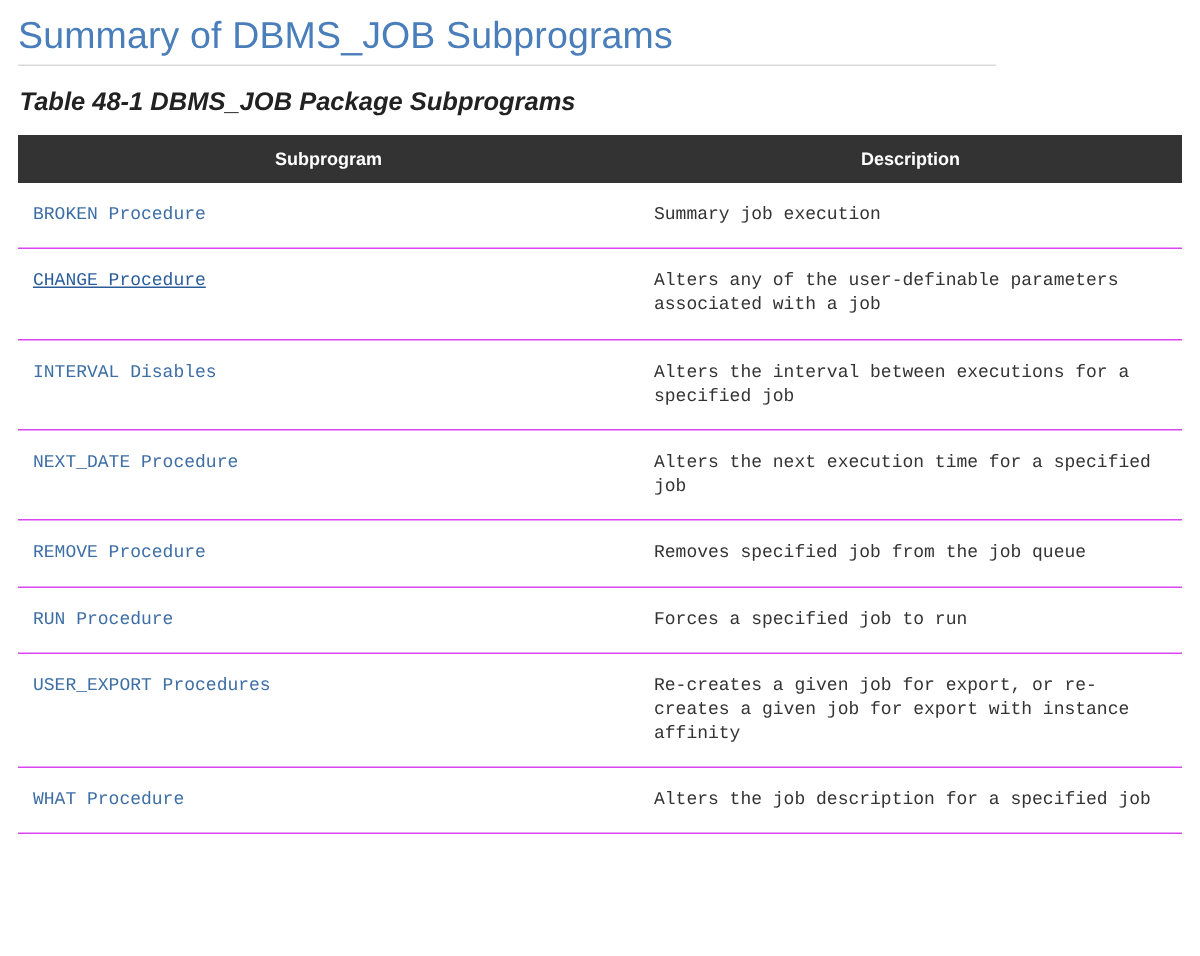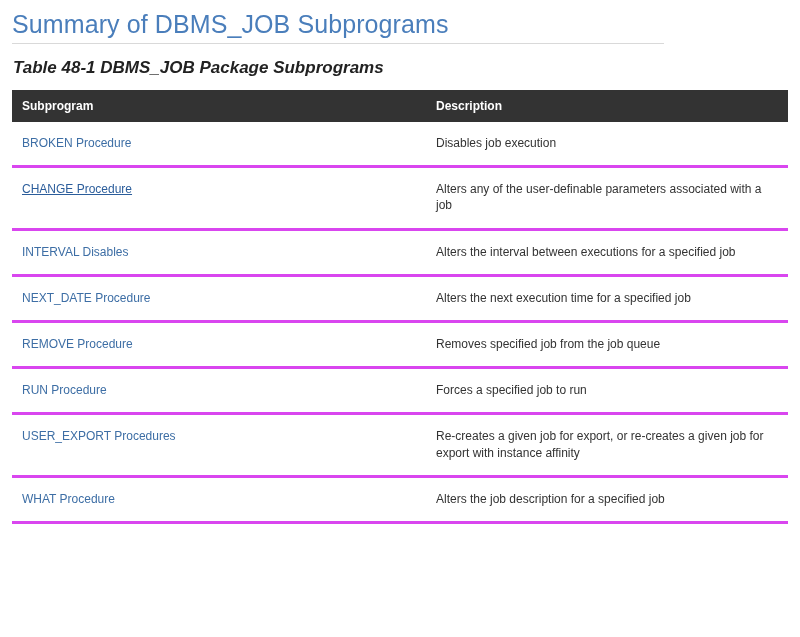--- a/index.html
+++ b/index.html
@@ -41,33 +41,34 @@
   }
   table.subprograms {
     border-collapse: collapse;
     width: 776px;
     table-layout: fixed;
     font-size: 12px;
   }
   table.subprograms thead th {
     background: #333333;
     color: #ffffff;
-    text-align: left;
+    text-align: center;
     font-size: 12px;
     font-weight: bold;
     padding: 9px 10px 9px 10px;
     border: none;
   }
   table.subprograms thead th.col-sub { width: 394px; }
   table.subprograms tbody td {
-    border-bottom: 3px solid #d946ef;
+    border-bottom: 1px solid #d946ef;
     padding: 13px 10px 14px 10px;
     vertical-align: top;
     line-height: 1.35;
     color: #333333;
+    font-family: Liberation Mono, monospace;
   }
   table.subprograms tbody tr:first-child td {
     border-top: none;
   }
   .link {
     color: #3d6ea5;
     text-decoration: none;
     cursor: pointer;
   }
   .link.visited {
@@ -91,21 +92,21 @@
   <table class="subprograms">
     <thead>
       <tr>
         <th class="col-sub">Subprogram</th>
         <th class="col-desc">Description</th>
       </tr>
     </thead>
     <tbody>
       <tr>
         <td><a class="link">BROKEN Procedure</a></td>
-        <td class="desc">Disables job execution</td>
+        <td class="desc">Summary job execution</td>
       </tr>
       <tr>
         <td><a class="link visited">CHANGE Procedure</a></td>
         <td class="desc">Alters any of the user-definable parameters associated with a job</td>
       </tr>
       <tr>
         <td><a class="link">INTERVAL Disables</a></td>
         <td class="desc">Alters the interval between executions for a specified job</td>
       </tr>
       <tr>

